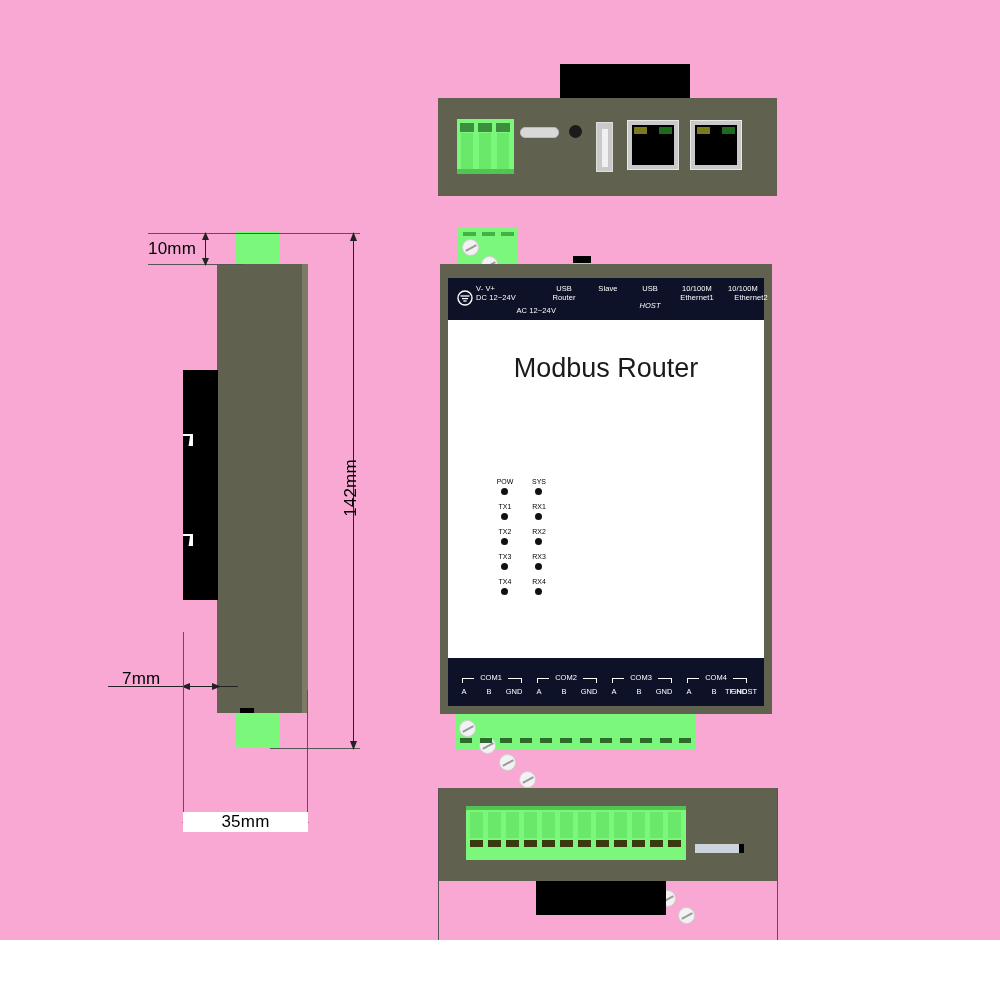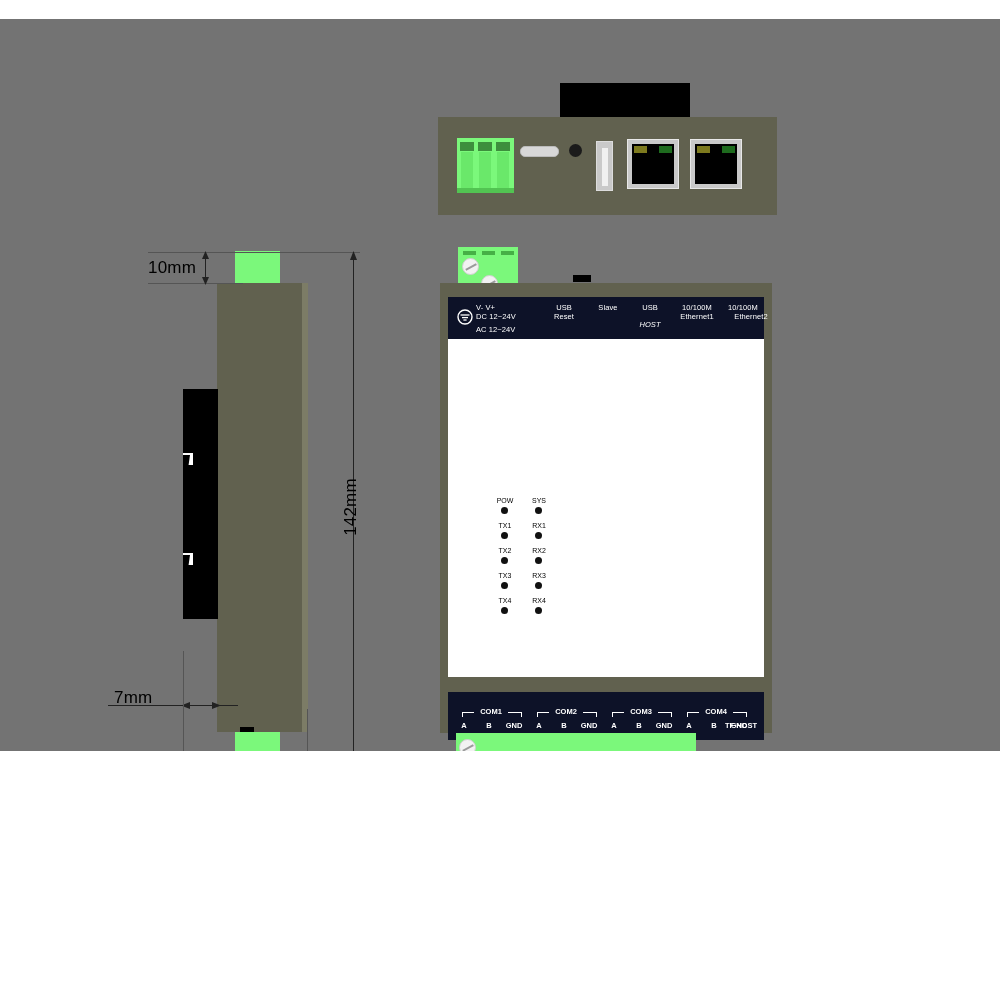--- a/index.html
+++ b/index.html
@@ -7,24 +7,23 @@
     padding: 0;
     background: #ffffff;
   }
   body {
     font-family: "Liberation Sans", sans-serif;
     -webkit-font-smoothing: antialiased;
   }
   #stage {
     position: relative;
     width: 1000px;
-    height: 732px;
-    background: #737373;
+    height: 940px;
+    background: #f9a8d4;
     overflow: hidden;
-    margin-top: 19px;
   }
   .abs { position: absolute; }
 
   
   .housing {
     background: #61614f;
   }
   .black-block { background: #000000; }
   .green-conn { background: #7bf87b; }
   .white-face { background: #ffffff; }
@@ -220,21 +219,21 @@
     <polygon points="6.5,1 3,10 10,10" fill="#222"></polygon>
     <polygon points="6.5,519 3,510 10,510" fill="#222"></polygon>
   </svg>
   <div class="abs dim-text dim-text-v" style="left:321px; top:478px; width:60px; text-align:center;">142mm</div>
 
   <div class="abs dim-line" style="left:108px; top:686px; width:130px; height:1px;"></div>
   <svg class="abs" style="left:180px; top:680px;" width="42" height="13">
     <polygon points="1,6.5 10,3 10,10" fill="#222"></polygon>
     <polygon points="41,6.5 32,3 32,10" fill="#222"></polygon>
   </svg>
-  <div class="abs dim-text" style="left:114px; top:669px;">7mm</div>
+  <div class="abs dim-text" style="left:122px; top:669px;">7mm</div>
 
   <div class="abs ext-line" style="left:183px; top:632px; width:1px; height:196px;"></div>
   <div class="abs ext-line" style="left:307px; top:690px; width:1px; height:138px;"></div>
   <div class="abs dim-line" style="left:183px; top:822px; width:125px; height:1px;"></div>
   <svg class="abs" style="left:181px; top:816px;" width="129" height="13">
     <polygon points="1,6.5 10,3 10,10" fill="#222"></polygon>
     <polygon points="128,6.5 119,3 119,10" fill="#222"></polygon>
   </svg>
   <div class="abs dim-text" style="left:183px; top:812px; width:125px; text-align:center; background:#ffffff;">
     <span style="background:#ffffff; padding:0 6px;">35mm</span>
@@ -259,39 +258,40 @@
 
       <svg class="abs" style="left:9px; top:12px;" width="16" height="16" viewBox="0 0 16 16">
         <circle cx="8" cy="8" r="7" fill="none" stroke="#ffffff" stroke-width="1.4"></circle>
         <line x1="3.5" y1="6" x2="12.5" y2="6" stroke="#ffffff" stroke-width="1.3"></line>
         <line x1="5" y1="8.6" x2="11" y2="8.6" stroke="#ffffff" stroke-width="1.3"></line>
         <line x1="6.4" y1="11" x2="9.6" y2="11" stroke="#ffffff" stroke-width="1.3"></line>
       </svg>
 
       <div class="abs panel-label" style="left:28px; top:6px; width:80px; text-align:left;">V-    V+</div>
       <div class="abs panel-label" style="left:28px; top:15px; width:80px; text-align:left;">DC 12~24V</div>
-      <div class="abs panel-label" style="left:28px; top:28px; width:80px; text-align:left;">AC 12~24V</div>
+      <div class="abs panel-label" style="left:28px; top:28px; width:80px; text-align:right;">AC 12~24V</div>
 
       <div class="abs panel-label" style="left:96px; top:6px; width:40px;">USB</div>
-      <div class="abs panel-label" style="left:96px; top:15px; width:40px;">Reset</div>
+      <div class="abs panel-label" style="left:96px; top:15px; width:40px;">Router</div>
 
       <div class="abs panel-label" style="left:140px; top:6px; width:40px;">Slave</div>
 
       <div class="abs panel-label" style="left:182px; top:6px; width:40px;">USB</div>
       <div class="abs panel-label" style="left:182px; top:23px; width:40px;font-style:italic;">HOST</div>
 
       <div class="abs panel-label" style="left:222px; top:6px; width:54px;">10/100M</div>
       <div class="abs panel-label" style="left:222px; top:15px; width:54px;">Ethernet1</div>
 
       <div class="abs panel-label" style="left:268px; top:6px; width:54px;">10/100M</div>
       <div class="abs panel-label" style="left:276px; top:15px; width:54px;">Ethernet2</div>
     </div>
 
     <div class="abs white-face" style="left:16px; top:92px; width:316px; height:338px;">
 
+      <div class="abs product-title" style="left:0px; top:33px; width:316px; text-align:center;">Modbus Router</div>
 
       <div class="abs" style="left:46px; top:158px; width:66px; height:122px;">
 
         <div class="abs led-label" style="left:0px; top:0px; width:22px;">POW</div>
         <div class="abs led-label" style="left:34px; top:0px; width:22px;">SYS</div>
         <div class="abs led-dot" style="left:7px; top:10px;"></div>
         <div class="abs led-dot" style="left:41px; top:10px;"></div>
 
         <div class="abs led-label" style="left:0px; top:25px; width:22px;">TX1</div>
         <div class="abs led-label" style="left:34px; top:25px; width:22px;">RX1</div>
@@ -308,21 +308,21 @@
         <div class="abs led-dot" style="left:7px; top:85px;"></div>
         <div class="abs led-dot" style="left:41px; top:85px;"></div>
 
         <div class="abs led-label" style="left:0px; top:100px; width:22px;">TX4</div>
         <div class="abs led-label" style="left:34px; top:100px; width:22px;">RX4</div>
         <div class="abs led-dot" style="left:7px; top:110px;"></div>
         <div class="abs led-dot" style="left:41px; top:110px;"></div>
       </div>
     </div>
 
-    <div class="abs navy-strip" style="left:16px; top:445px; width:316px; height:48px;font-weight:bold;">
+    <div class="abs navy-strip" style="left:16px; top:430px; width:316px; height:48px;">
 
       <div class="abs" style="left:12px; top:12px; width:64px;">
         <div class="abs bracket" style="left:2px; top:8px; width:58px;"></div>
         <div class="abs com-label" style="left:14px; top:3px; width:34px; background:#0d1228;">COM1</div>
         <div class="abs pin-label" style="left:-3px; top:17px; width:14px;">A</div>
         <div class="abs pin-label" style="left:22px; top:17px; width:14px;">B</div>
         <div class="abs pin-label" style="left:44px; top:17px; width:20px;">GND</div>
       </div>
 
       <div class="abs" style="left:87px; top:12px; width:64px;">

